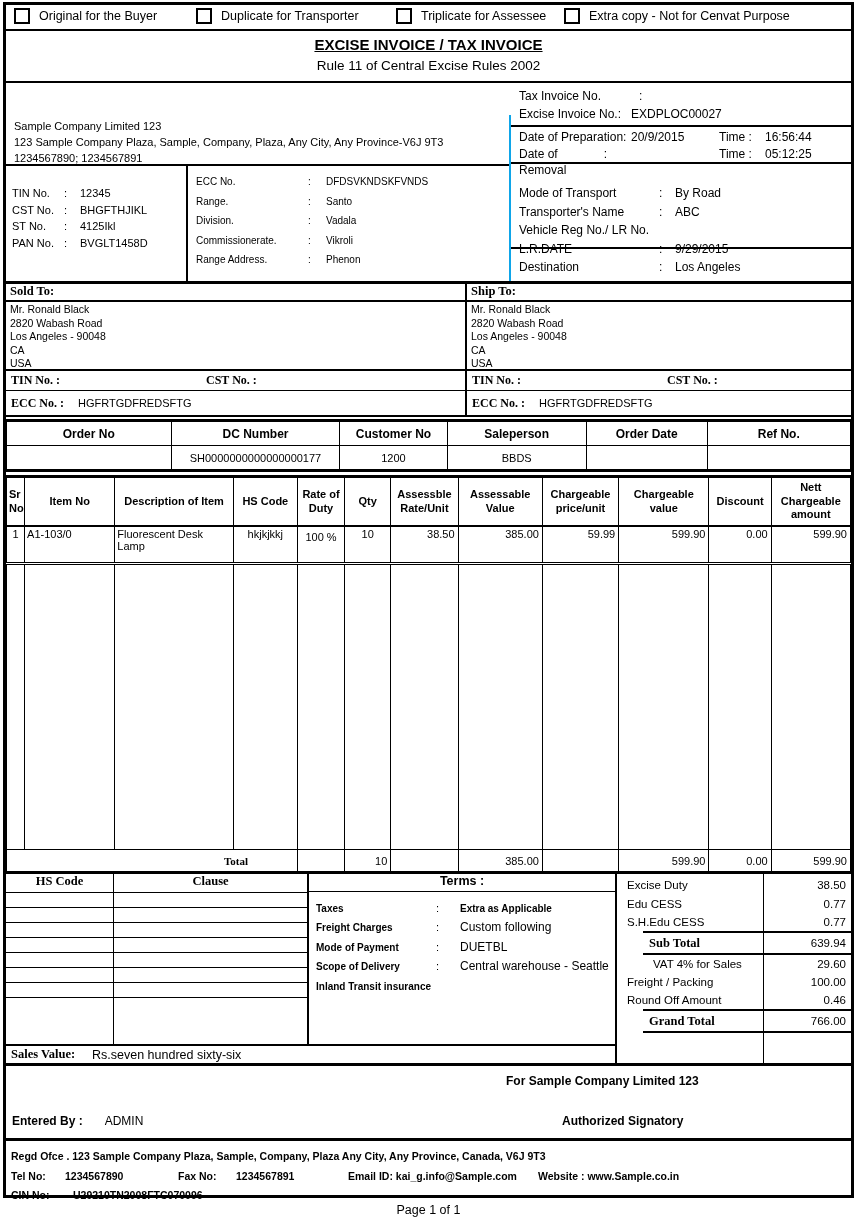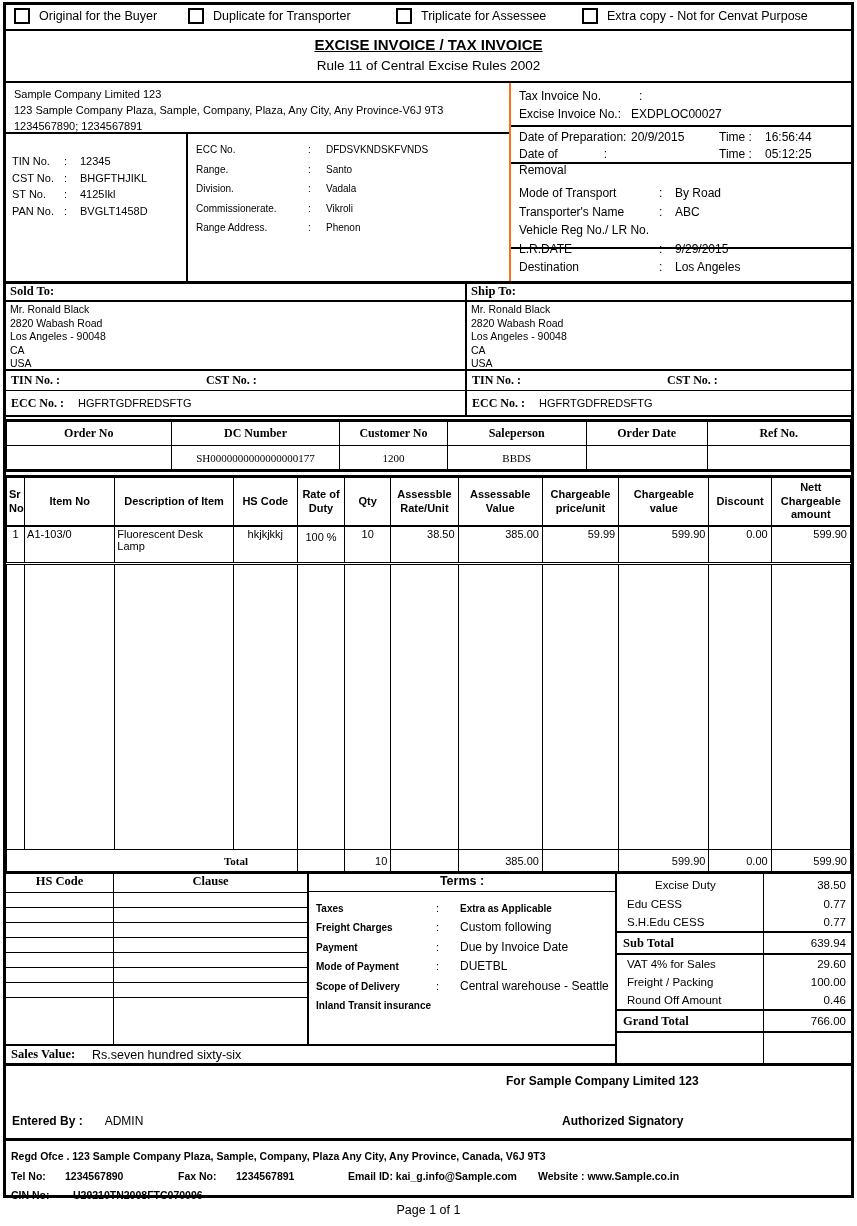--- a/index.html
+++ b/index.html
@@ -2,31 +2,31 @@
 <html><head>
 <meta charset="utf-8">
 <style>
   html,body{margin:0;padding:0;background:#fff;}
   body{width:857px;font-family:"Liberation Sans",sans-serif;color:#000;}
   .page{position:relative;width:845px;margin:2px 3px 0 3px;border:3px solid #000;background:#fff;}
 
   
   .copies{position:relative;height:24px;border-bottom:2px solid #000;}
   .copy{position:absolute;top:3px;display:flex;align-items:center;gap:9px;font-size:12.5px;}
-  .copy.c0{left:8px}.copy.c1{left:182px}.copy.c2{left:390px}.copy.c3{left:576px}
+  .copy.c0{left:8px}.copy.c1{left:190px}.copy.c2{left:390px}.copy.c3{left:558px}
   .cbx{width:12px;height:12px;border:2px solid #000;display:inline-block;background:#fff;}
 
   
   .titlebox{height:52px;border-bottom:2px solid #000;text-align:center;padding-top:5px;box-sizing:border-box;}
   .title{font-size:15px;font-weight:bold;text-decoration:underline;}
   .subtitle{font-size:13.5px;margin-top:5px;}
 
   
   .hgrid{display:flex;height:198px;border-bottom:3px solid #000;}
-  .hleft{width:503px;border-right:2px solid #f97316;display:flex;flex-direction:column;}
+  .hleft{width:503px;border-right:2px solid #0ea5e9;display:flex;flex-direction:column;margin-top:32px;}
   .company{height:51px;border-bottom:2px solid #000;padding:3px 10px 0 8px;font-size:11px;line-height:16px;box-sizing:border-box;}
   .idwrap{flex:1;display:flex;}
   .tinbox{width:182px;border-right:2px solid #000;padding:19px 0 0 6px;font-size:11px;box-sizing:border-box;}
   .idrow{display:flex;line-height:16.5px;}
   .idlab{width:52px;}
   .idcl{width:16px;text-align:left;}
   .idcl::before{content:":";}
   .eccbox{flex:1;padding:6px 0 0 8px;font-size:10px;box-sizing:border-box;}
   .erow{display:flex;line-height:19.5px;}
   .elab{width:112px;}
@@ -59,21 +59,21 @@
   .phead{height:18px;border-bottom:2px solid #000;padding-left:4px;font-family:"Liberation Serif",serif;font-weight:bold;font-size:12.5px;box-sizing:border-box;}
   .paddr{height:69px;border-bottom:2px solid #000;padding:1px 0 0 4px;font-size:10.5px;line-height:13.6px;box-sizing:border-box;}
   .ptin{height:20px;border-bottom:1px solid #000;display:flex;font-family:"Liberation Serif",serif;font-weight:bold;font-size:12px;padding-top:2px;box-sizing:border-box;}
   .ptin .t1{padding-left:5px;width:200px;box-sizing:border-box;}
   .pecc{flex:1;display:flex;align-items:center;font-size:11px;}
   .pecc .lab{font-family:"Liberation Serif",serif;font-weight:bold;font-size:12px;padding-left:5px;width:72px;box-sizing:border-box;}
 
   
   .ordertbl{border-collapse:collapse;width:100%;table-layout:fixed;margin-top:2px;}
   .ordertbl td,.ordertbl th{border:1px solid #000;box-sizing:border-box;}
-  .ordertbl{border-top:3px solid #000;border-bottom:3px solid #000;font-family:Liberation Serif, serif;}
+  .ordertbl{border-top:3px solid #000;border-bottom:3px solid #000;}
   .ordertbl th{height:25px;font-size:12px;font-weight:bold;text-align:center;}
   .ordertbl td{height:25px;font-size:11px;text-align:center;}
 
   
   .itemstbl{border-collapse:collapse;width:100%;table-layout:fixed;margin-top:3px;border-top:3px solid #000;border-bottom:3px solid #000;}
   .itemstbl th{border:1px solid #000;border-bottom:2px solid #000;font-size:11px;font-weight:bold;line-height:13.5px;height:45px;vertical-align:middle;padding:1px;text-align:center;}
   .itemstbl td{border-left:1px solid #000;border-right:1px solid #000;font-size:11px;padding:1px 2px;vertical-align:top;}
   .itemstbl tr.datarow td{height:30px;border-bottom:3px double #000;}
   .itemstbl tr.fillrow td{height:282px;border-bottom:1px solid #000;}
   .itemstbl tr.totalrow td{height:19px;vertical-align:middle;}
@@ -103,22 +103,22 @@
   .tval{font-size:12px;}
   .trw.small .tval{font-size:10px;font-weight:bold;}
   .salesrow{flex:1;border-top:2px solid #000;display:flex;align-items:center;}
   .saleslab{font-family:"Liberation Serif",serif;font-weight:bold;font-size:12.5px;padding-left:5px;width:86px;box-sizing:border-box;}
   .salesval{font-size:12.5px;}
   .totals{flex:1;display:flex;flex-direction:column;font-size:11.5px;}
   .torow{display:flex;height:18px;}
   .torow .l{flex:1;padding-left:10px;display:flex;align-items:center;}
   .torow .v{width:88px;border-left:1px solid #000;display:flex;align-items:center;justify-content:flex-end;padding-right:5px;box-sizing:border-box;}
   .torow.h20{height:20px;}
-  .torow.first{height:21px;padding-left:28px;}
-  .tosep{border-top:2px solid #000;}
+  .torow.first{height:21px;}
+  .tosep{border-top:2px solid #000;margin-left:26px;}
   .tobold .l{font-family:"Liberation Serif",serif;font-weight:bold;font-size:12.5px;padding-left:6px;}
   .torow.tofill{flex:1;height:auto;}
 
   
   .sig{position:relative;height:72px;border-bottom:3px solid #000;font-size:12px;}
   .forco{position:absolute;left:500px;top:8px;font-weight:bold;}
   .entered{position:absolute;left:6px;bottom:10px;display:flex;font-weight:bold;}
   .entered .val{font-weight:normal;margin-left:22px;}
   .auth{position:absolute;left:556px;bottom:10px;font-weight:bold;}
 
@@ -461,25 +461,20 @@
               <span class="tlab">Taxes</span>
               <span class="tcl"></span>
               <span class="tval">Extra as Applicable</span>
             </div>
             <div class="trw">
               <span class="tlab">Freight Charges</span>
               <span class="tcl"></span>
               <span class="tval">Custom following</span>
             </div>
             <div class="trw">
-              <span class="tlab">Payment</span>
-              <span class="tcl"></span>
-              <span class="tval">Due by Invoice Date</span>
-            </div>
-            <div class="trw">
               <span class="tlab">Mode of Payment</span>
               <span class="tcl"></span>
               <span class="tval">DUETBL</span>
             </div>
             <div class="trw">
               <span class="tlab">Scope of Delivery</span>
               <span class="tcl"></span>
               <span class="tval">Central warehouse - Seattle</span>
             </div>
             <div class="trw">

